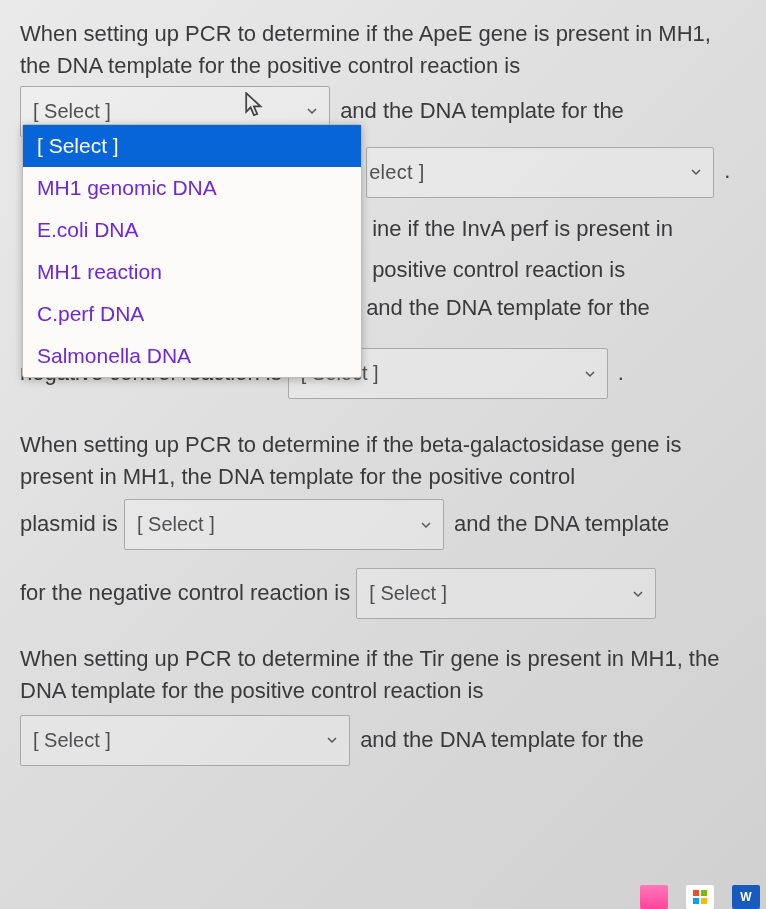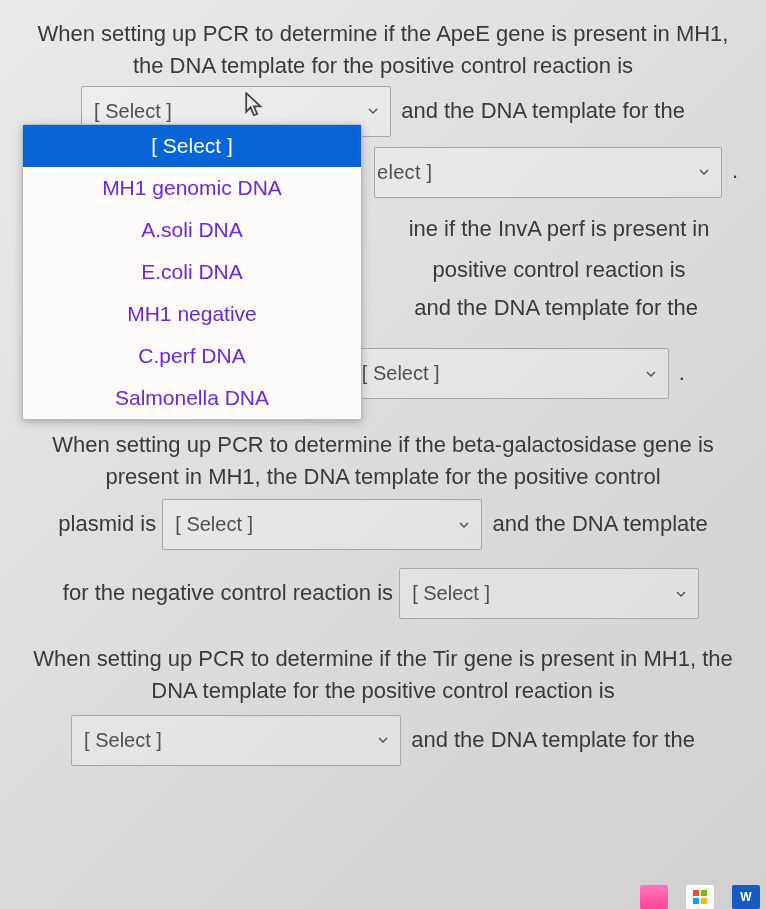--- a/index.html
+++ b/index.html
@@ -12,21 +12,20 @@
     background: #e8e8e8;
   }
   .page {
     position: relative;
     width: 766px;
     height: 909px;
     background: linear-gradient(135deg, #eaeaea 0%, #dcdcdc 50%, #d0d0d0 100%);
     padding: 18px 20px 16px 20px;
     font-family: "Segoe UI", Arial, sans-serif;
     color: #333336;
-    text-align: center;
   }
   .question-text {
     font-size: 22px;
     line-height: 1.45;
     color: #3a3a3c;
     font-weight: 400;
   }
   .flow {
     font-size: 22px;
     line-height: 1.85;
@@ -125,23 +124,22 @@
             <path d="M2 4 L6 8 L10 4" fill="none" stroke="#555" stroke-width="1.5"></path>
           </svg>
         </span>
     </span>
     <span class="txt">and the DNA template for the</span>
   </div>
 
   <div class="dropdown">
     <div class="dropdown-item highlighted">[ Select ]</div>
     <div class="dropdown-item">MH1 genomic DNA</div>
-    <div class="dropdown-item">A.soli DNA</div>
     <div class="dropdown-item">E.coli DNA</div>
-    <div class="dropdown-item">MH1 negative</div>
+    <div class="dropdown-item">MH1 reaction</div>
     <div class="dropdown-item">C.perf DNA</div>
     <div class="dropdown-item">Salmonella DNA</div>
   </div>
 
   <div class="flow" style="margin-top:2px;">
     <span style="display:inline-block;width:340px;"></span>
     <span class="select-box" style="width:348px; padding-left:2px;">
       <span style="letter-spacing:0.3px;">elect ]</span>
       <span class="chevron">
           <svg viewBox="0 0 12 12">

